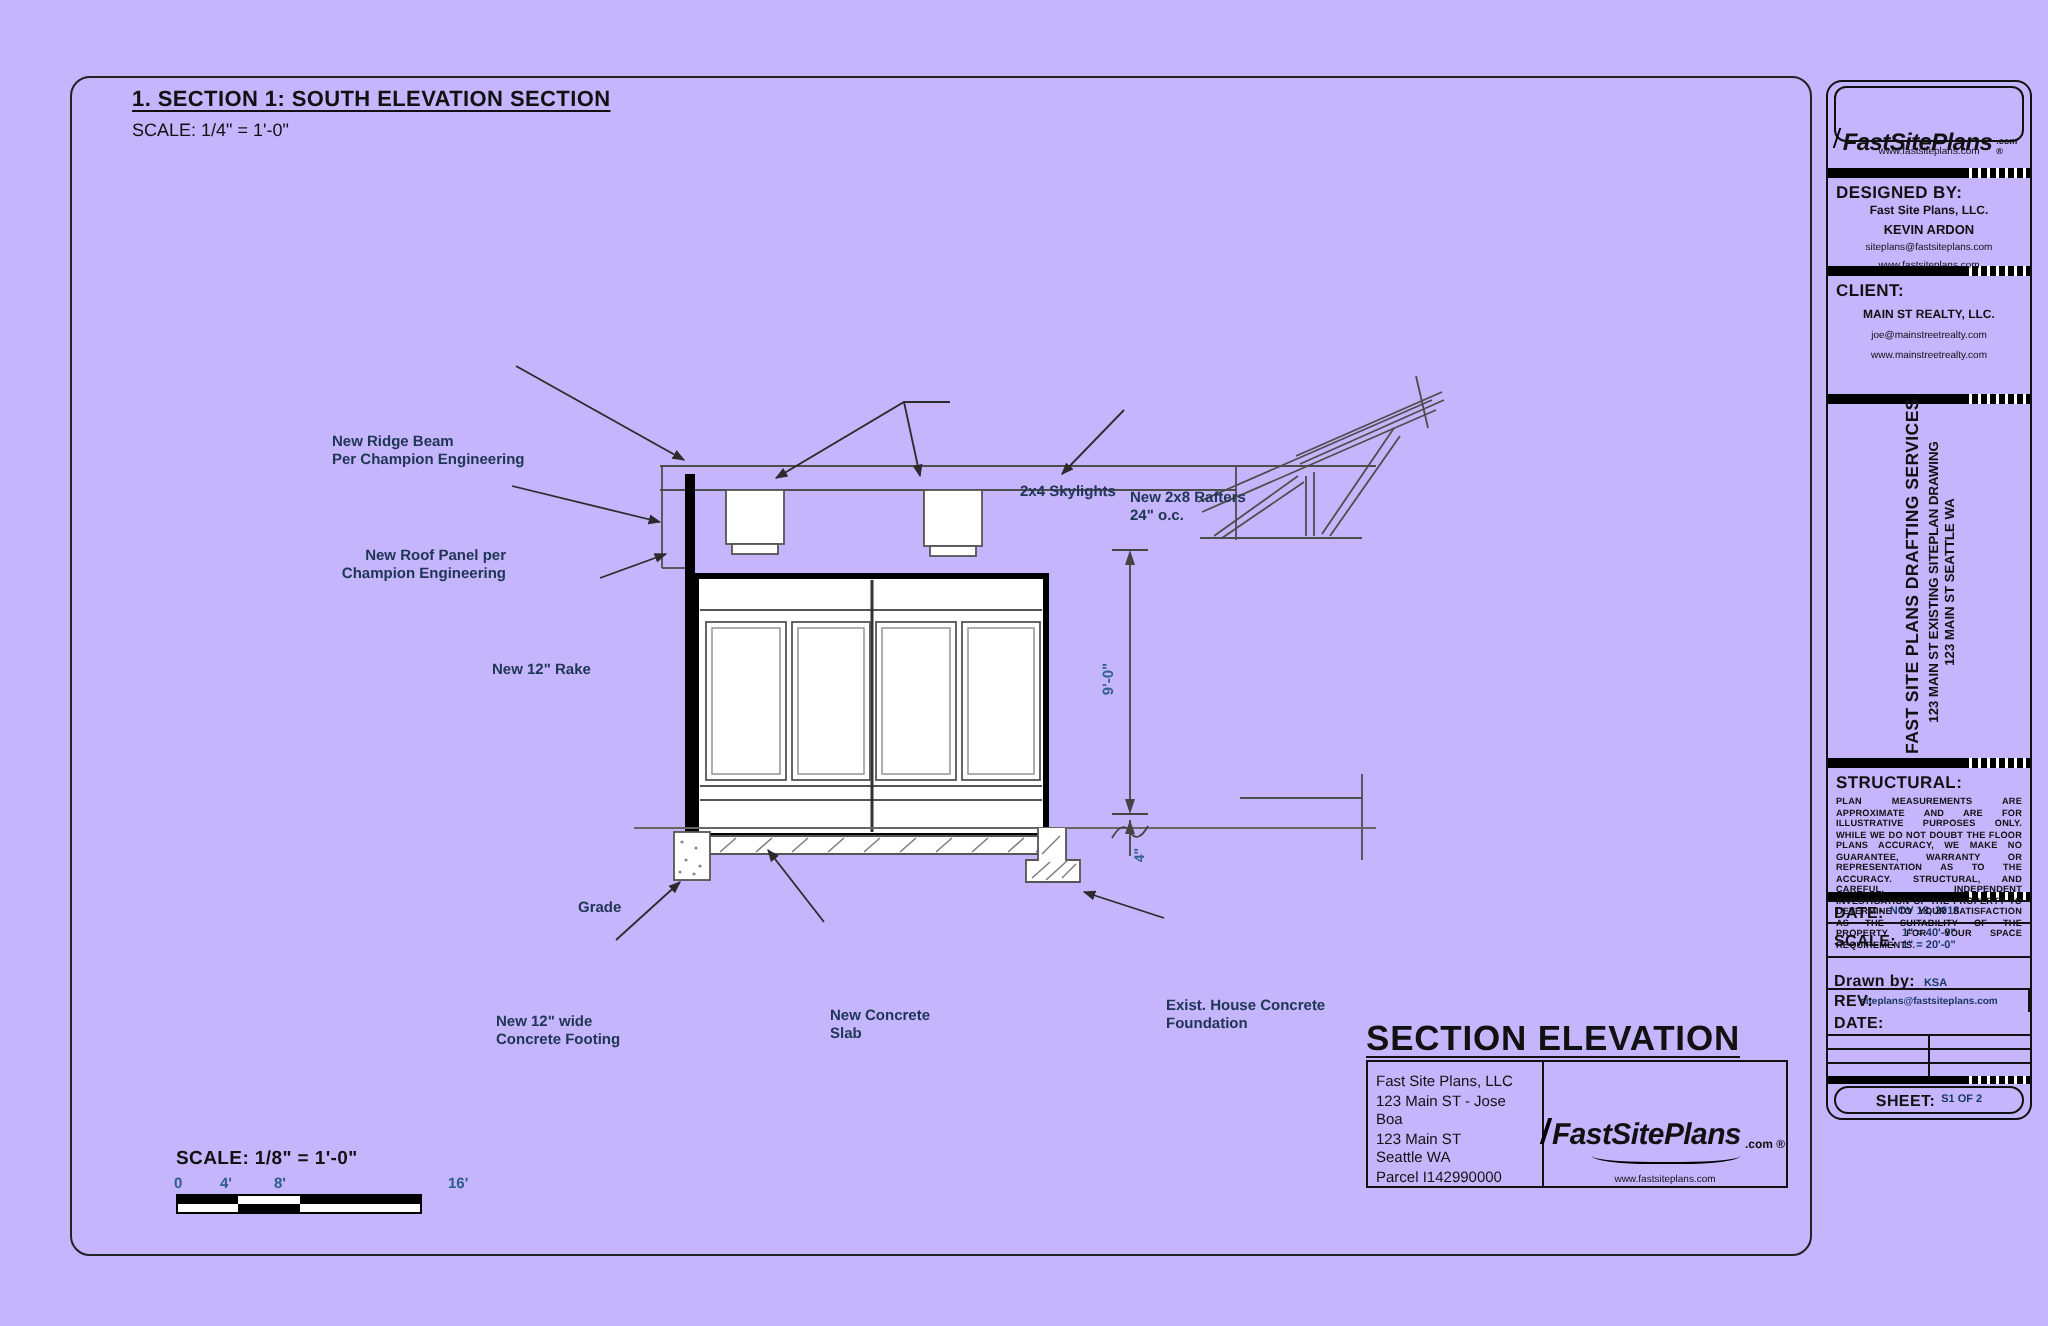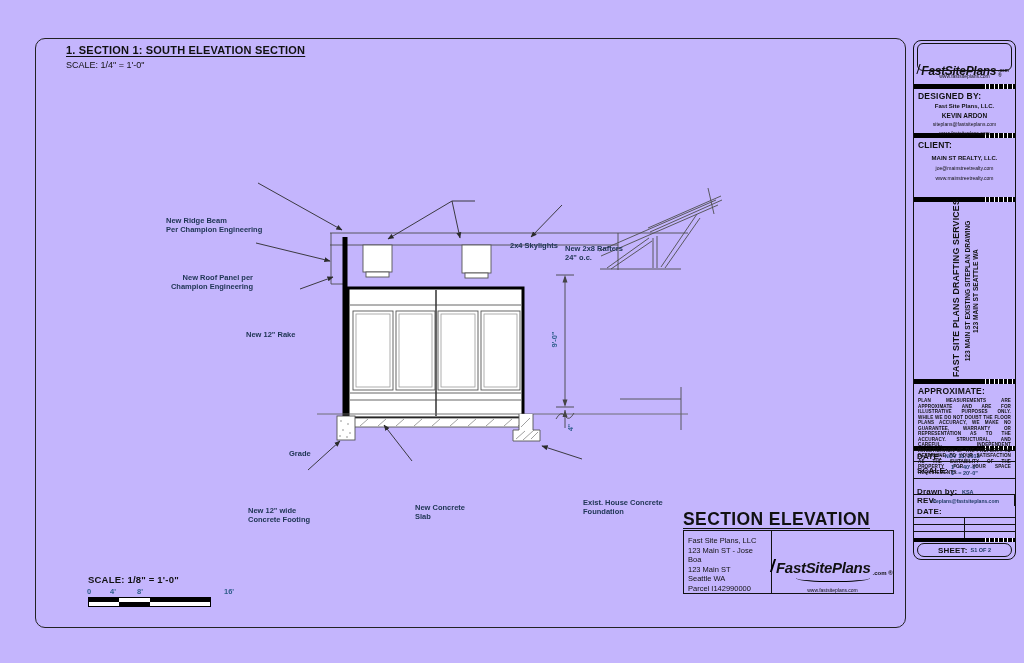--- a/index.html
+++ b/index.html
@@ -334,21 +334,21 @@
       <div class="s-project-inner">
         <div class="s-proj-title">FAST SITE PLANS DRAFTING SERVICES</div>
         <div class="s-proj-sub">123 MAIN ST EXISTING SITEPLAN DRAWING</div>
         <div class="s-proj-sub" style="margin-top:1px;">123 MAIN ST SEATTLE WA</div>
       </div>
     </div>
 
     <div class="barcode"></div>
 
     <div class="sb-sec s-disclaimer">
-      <div class="s-label">APPROXIMATE:</div>
+      <div class="s-label">STRUCTURAL:</div>
       <div class="s-disc-text">PLAN MEASUREMENTS ARE APPROXIMATE AND ARE FOR ILLUSTRATIVE PURPOSES ONLY. WHILE WE DO NOT DOUBT THE FLOOR PLANS ACCURACY, WE MAKE NO GUARANTEE, WARRANTY OR REPRESENTATION AS TO THE ACCURACY. STRUCTURAL, AND CAREFUL, INDEPENDENT INVESTIGATION OF THE PROPERTY TO DETERMINE TO YOUR SATISFACTION AS THE SUITABILITY OF THE PROPERTY FOR YOUR SPACE REQUIREMENTS.</div>
     </div>
 
     <div class="barcode" style="height:4px;"></div>
 
     <div class="s-row s-row-date">
       <span class="s-label" style="font-size:8px;">DATE:</span>
       <span class="s-val">NOV 18, 2018</span>
     </div>
 

